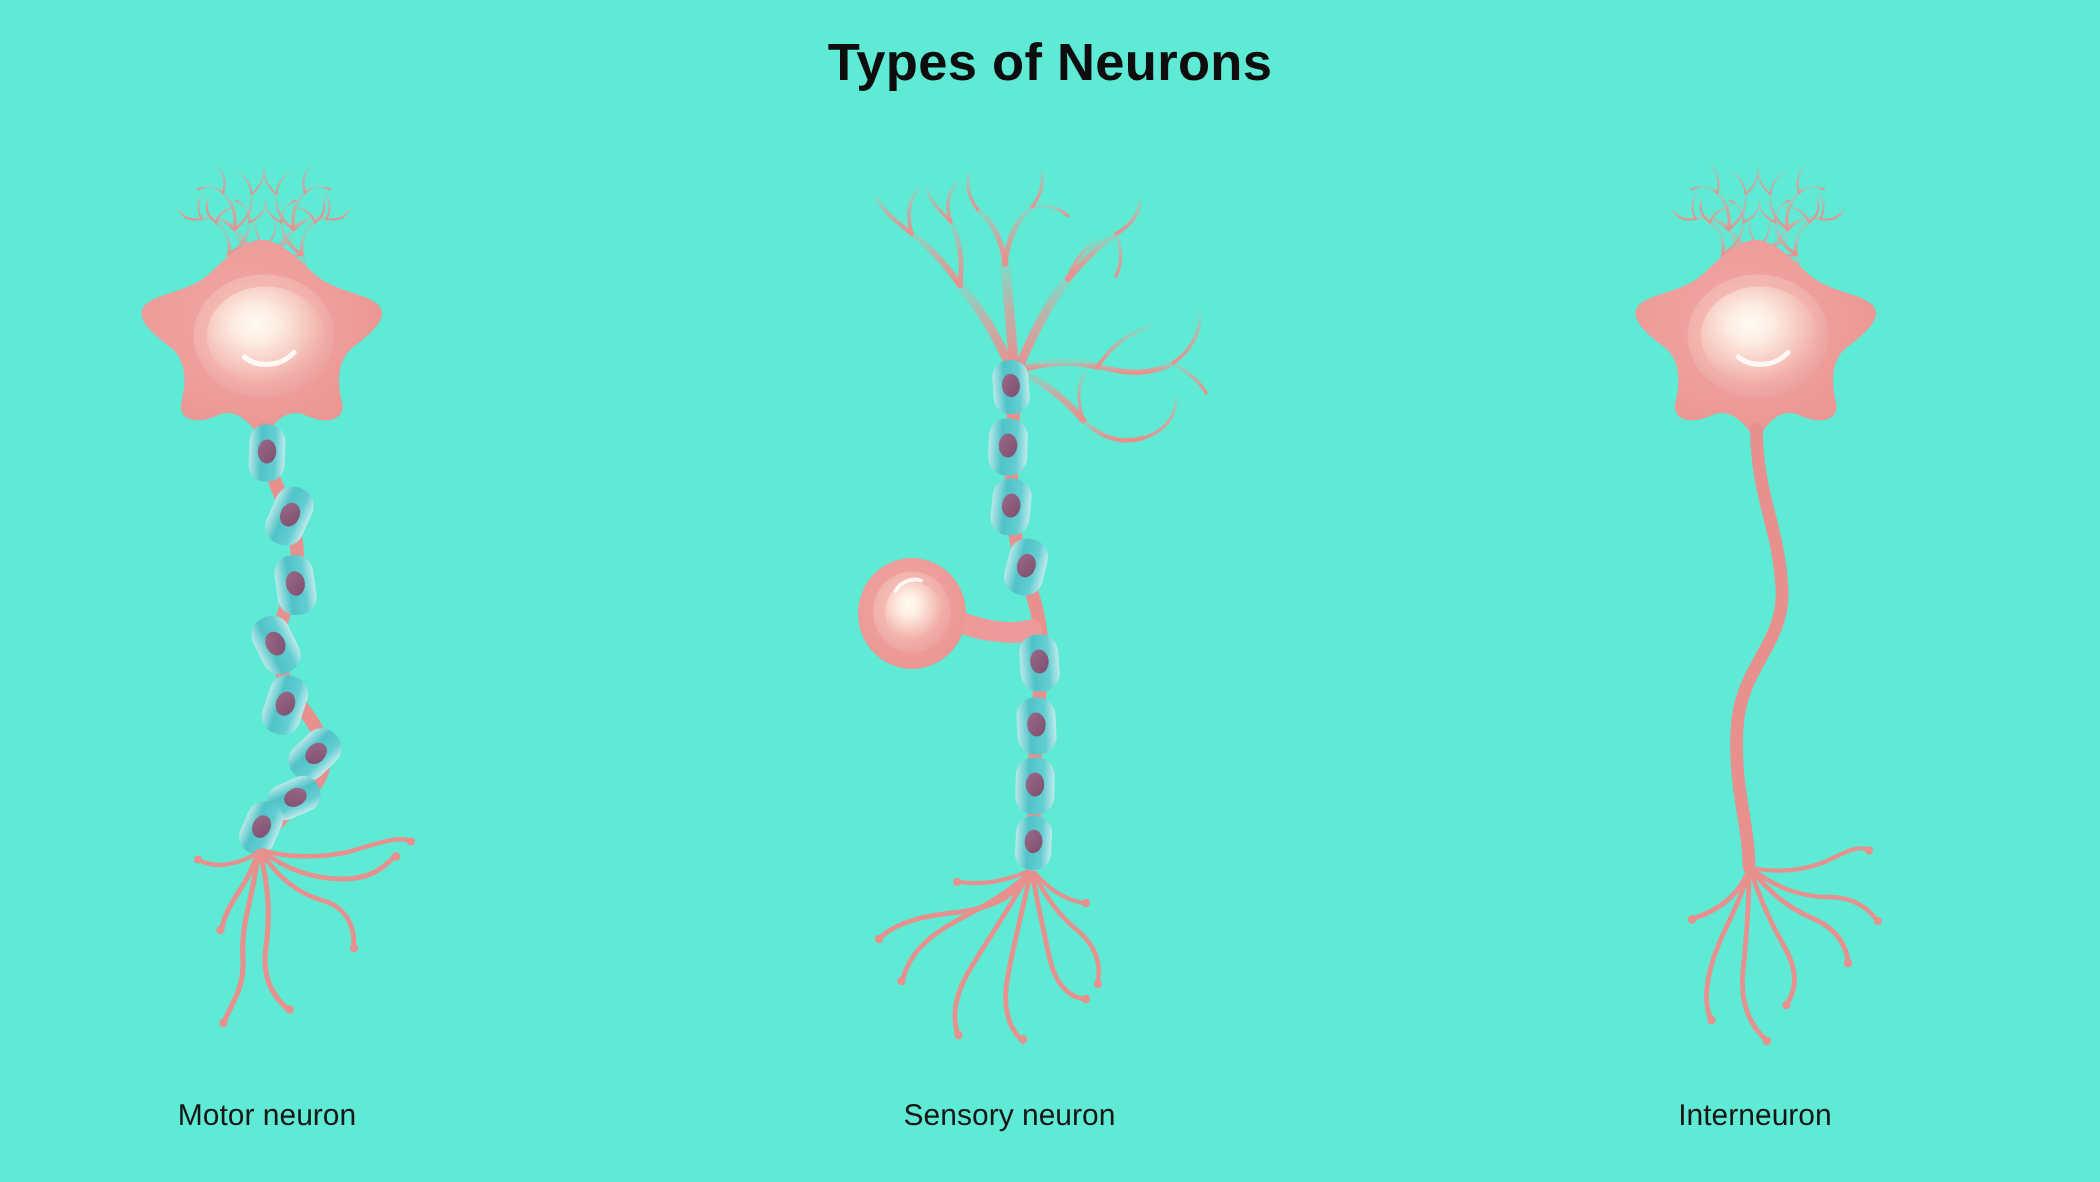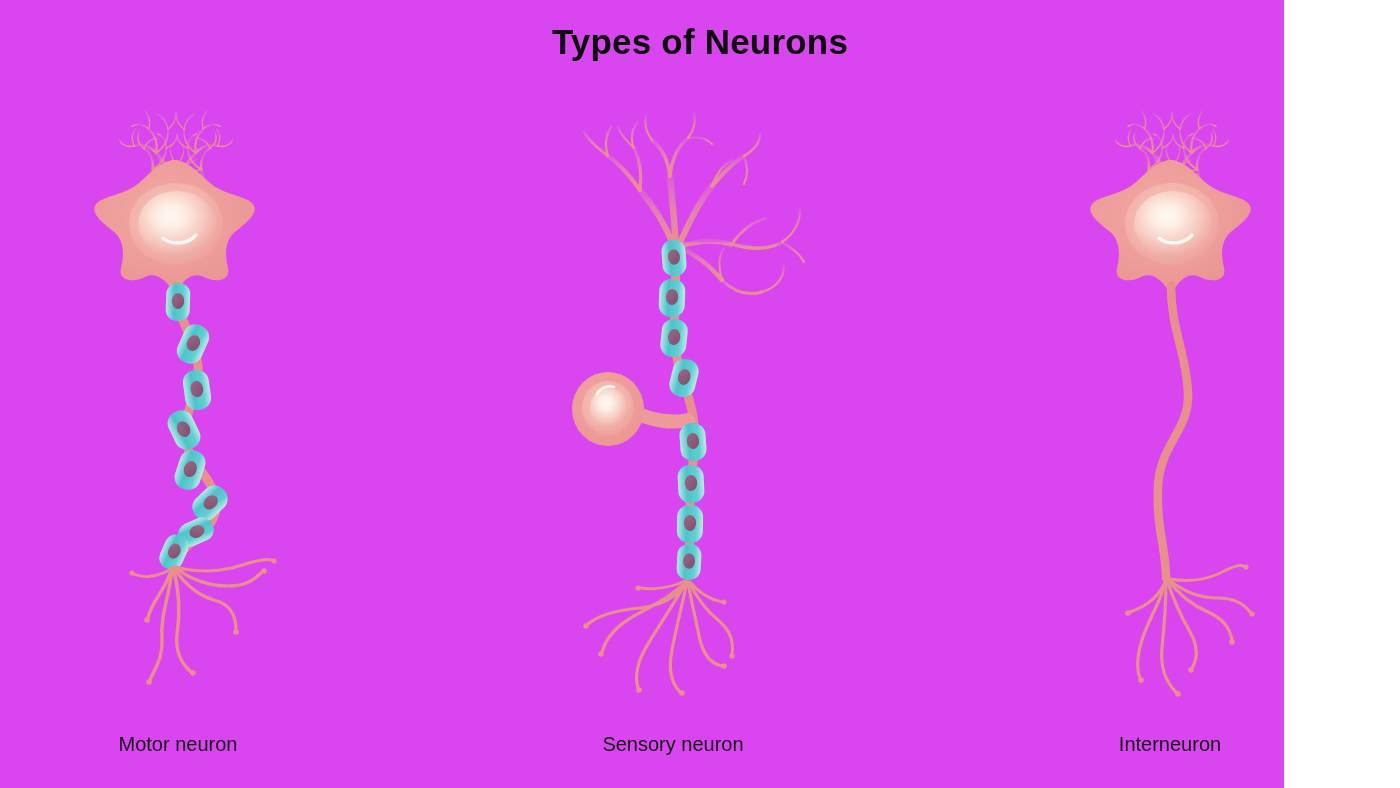--- a/index.html
+++ b/index.html
@@ -1,17 +1,17 @@
 <!DOCTYPE html>
 <html><head>
 <meta charset="utf-8">
 <style>
   html,body{margin:0;padding:0;background:#ffffff;}
   body{width:1400px;height:788px;overflow:hidden;font-family:"Liberation Sans",sans-serif;}
-  #stage{position:relative;width:1284px;height:788px;background:#d946ef;}
+  #stage{position:relative;width:1400px;height:788px;background:#5eead4;}
   #title{
     position:absolute;left:0;top:22px;width:1400px;text-align:center;
     font-family:"Liberation Sans",sans-serif;font-weight:bold;
     font-size:35px;color:#0d0d0d;letter-spacing:.2px;
   }
   .nlabel{
     position:absolute;top:733px;width:420px;text-align:center;
     font-family:"Liberation Sans",sans-serif;font-weight:400;
     font-size:20px;color:#161616;
   }

